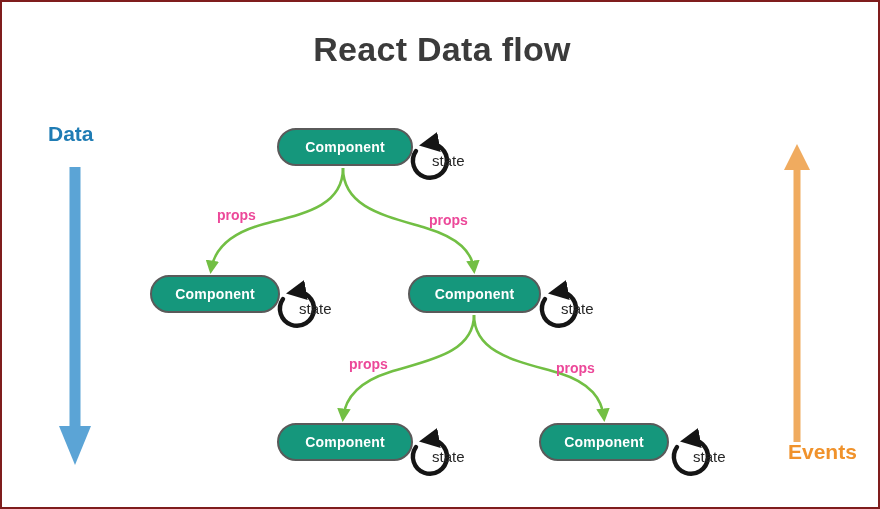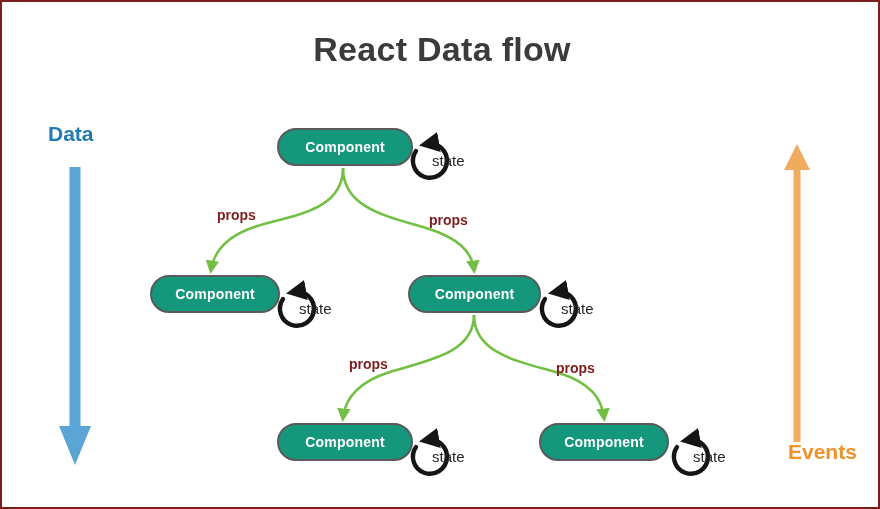--- a/index.html
+++ b/index.html
@@ -52,21 +52,21 @@
   .state-label {
     position: absolute;
     font-size: 15px;
     color: #262626;
     white-space: nowrap;
   }
   .props-label {
     position: absolute;
     font-size: 14px;
     font-weight: bold;
-    color: #7f1d1d;
+    color: #ec4899;
     white-space: nowrap;
   }
   .side-label {
     position: absolute;
     font-size: 21px;
     font-weight: bold;
     white-space: nowrap;
   }
   .side-label.data { color: #1f7cb4; }
   .side-label.events { color: #f0922b; }

